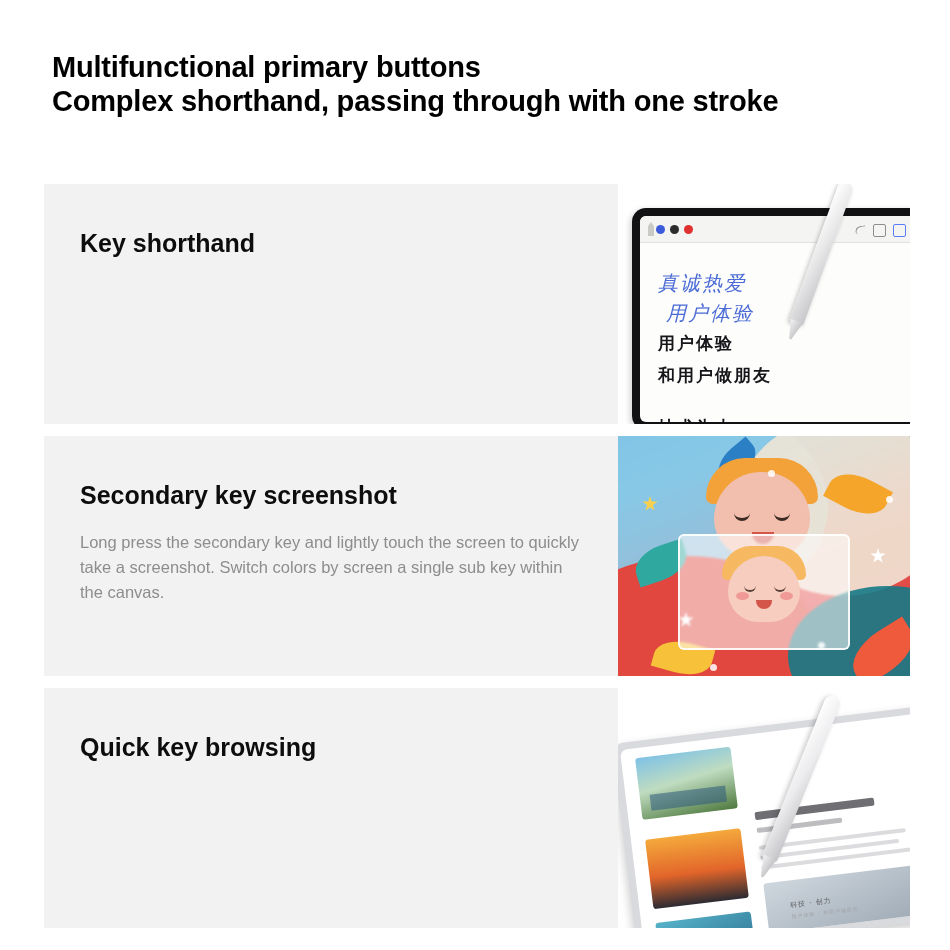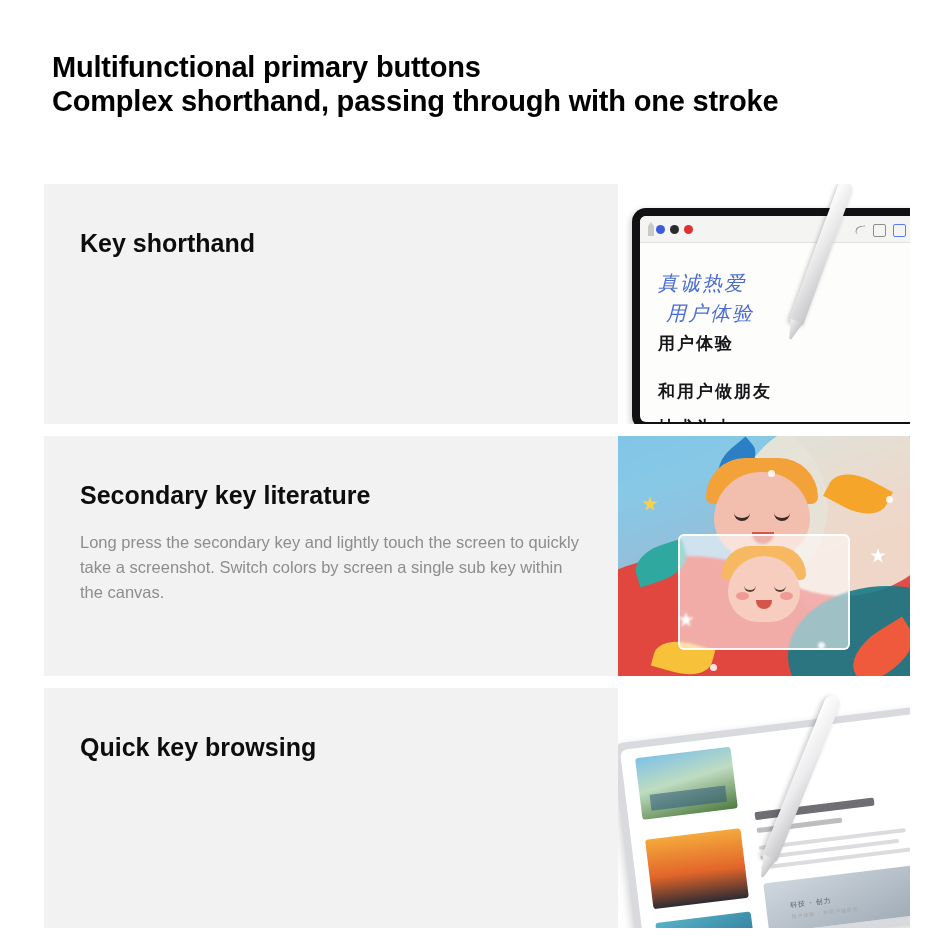--- a/index.html
+++ b/index.html
@@ -158,21 +158,21 @@
   }
   .m1 .ink-black {
     color: #15151a;
     font-size: 17px;
     font-weight: bold;
     letter-spacing: 2px;
   }
   .m1 .l1 { top: 54px; }
   .m1 .l2 { top: 84px; left: 26px; }
   .m1 .l3 { top: 116px; }
-  .m1 .l4 { top: 164px; }
+  .m1 .l4 { top: 148px; }
   .m1 .l5 { top: 180px; margin-top: 20px; }
   .m1 .stylus {
     position: absolute;
     left: 196px;
     top: -6px;
     width: 15px;
     height: 150px;
     background: linear-gradient(100deg,#ffffff 0%,#e9e9ea 45%,#c6c6c9 100%);
     border-radius: 7px 7px 3px 3px;
     transform: rotate(20deg);
@@ -469,21 +469,21 @@
             <div class="ink ink-black l4">和用户做朋友</div>
             <div class="ink ink-black l5">技术为本</div>
           </div>
         </div>
         <div class="stylus"></div>
       </div>
     </div>
 
     <div class="feature-row">
       <div class="feature-text">
-        <h2 class="feature-title">Secondary key literature</h2>
+        <h2 class="feature-title">Secondary key screenshot</h2>
         <p class="feature-desc">Long press the secondary key and lightly touch the screen to quickly take a screenshot. Switch colors by screen a single sub key within the canvas.</p>
       </div>
       <div class="feature-media m2">
         <span class="blob b-sky"></span>
         <span class="blob b-cream"></span>
         <span class="blob b-red"></span>
         <span class="blob b-teal"></span>
         <span class="leaf lf1"></span>
         <span class="leaf lf2"></span>
         <span class="leaf lf3"></span>

